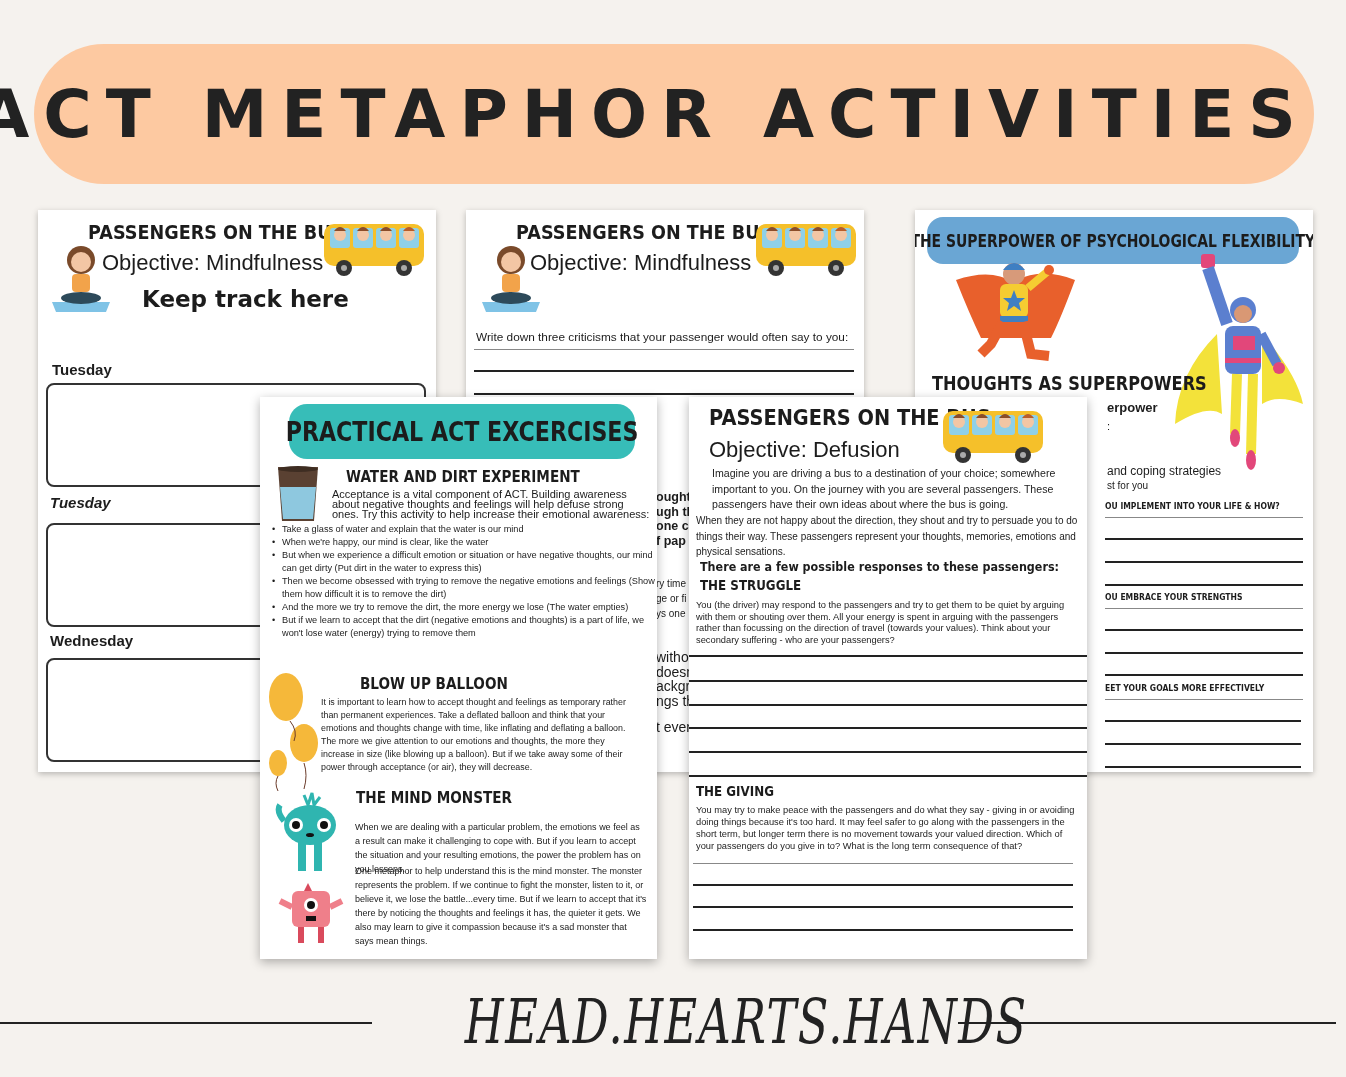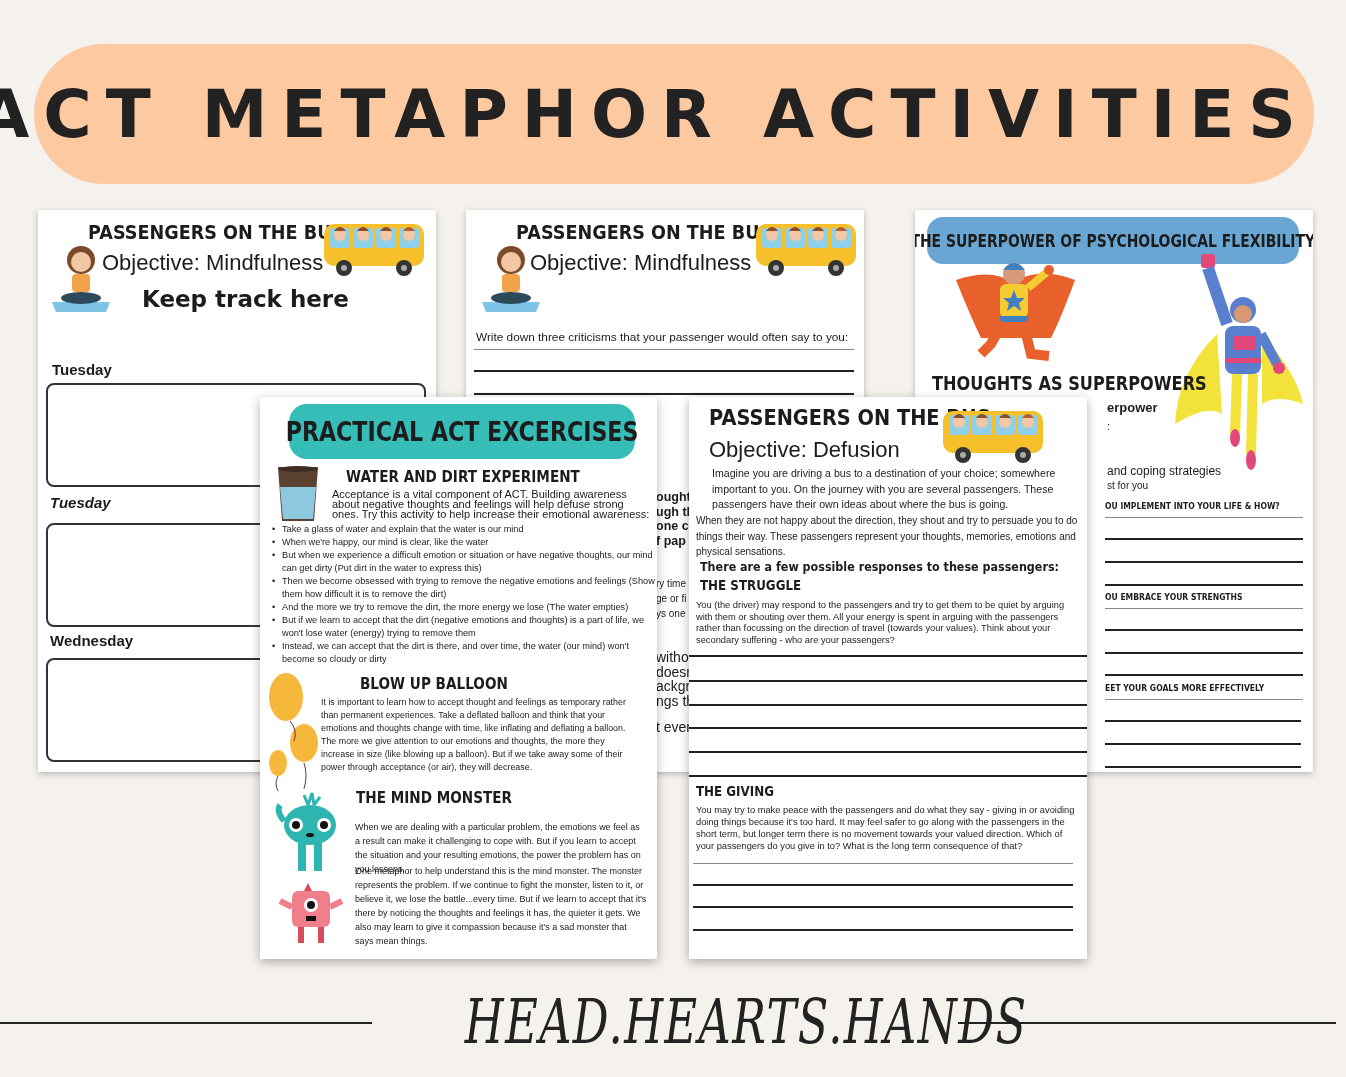--- a/index.html
+++ b/index.html
@@ -239,21 +239,20 @@
   </svg>
   <div class="cond-head" style="left:86px; top:70px; font-size:16px;">WATER AND DIRT EXPERIMENT</div>
   <div style="position:absolute; left:72px; top:92px; width:318px; font-size:11px; line-height:10px; font-weight:normal;">Acceptance is a vital component of ACT. Building awareness about negative thoughts and feelings will help defuse strong ones. Try this activity to help increase their emotional awareness:</div>
   <ul class="bullets" style="left:12px; top:126px; width:384px;">
     <li>Take a glass of water and explain that the water is our mind</li>
     <li>When we're happy, our mind is clear, like the water</li>
     <li>But when we experience a difficult emotion or situation or have negative thoughts, our mind can get dirty (Put dirt in the water to express this)</li>
     <li>Then we become obsessed with trying to remove the negative emotions and feelings (Show them how difficult it is to remove the dirt)</li>
     <li>And the more we try to remove the dirt, the more energy we lose (The water empties)</li>
     <li>But if we learn to accept that the dirt (negative emotions and thoughts) is a part of life, we won't lose water (energy) trying to remove them</li>
-    <li>Instead, we can accept that the dirt is there, and over time, the water (our mind) won't become so cloudy or dirty</li>
   </ul>
 
   <svg style="position:absolute; left:4px; top:274px;" width="62" height="120" viewBox="0 0 62 120">
     <ellipse cx="22" cy="26" rx="17" ry="24" fill="#f5b83a"></ellipse>
     <ellipse cx="40" cy="72" rx="14" ry="19" fill="#f5b83a"></ellipse>
     <ellipse cx="14" cy="92" rx="9" ry="13" fill="#f5b83a"></ellipse>
     <path d="M26 50 Q34 60 30 70" stroke="#6b3b2a" fill="none"></path>
     <path d="M40 92 Q44 104 40 118" stroke="#6b3b2a" fill="none"></path>
     <path d="M14 105 Q10 112 14 120" stroke="#6b3b2a" fill="none"></path>
   </svg>

